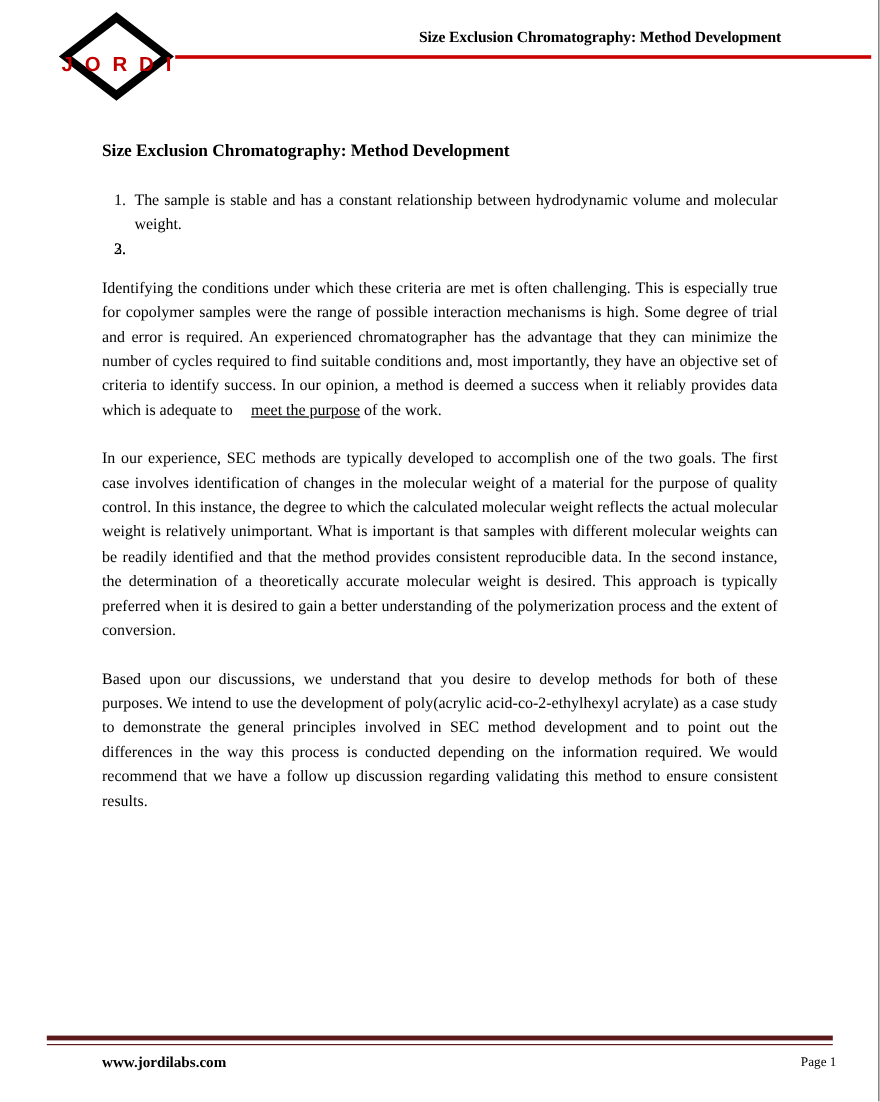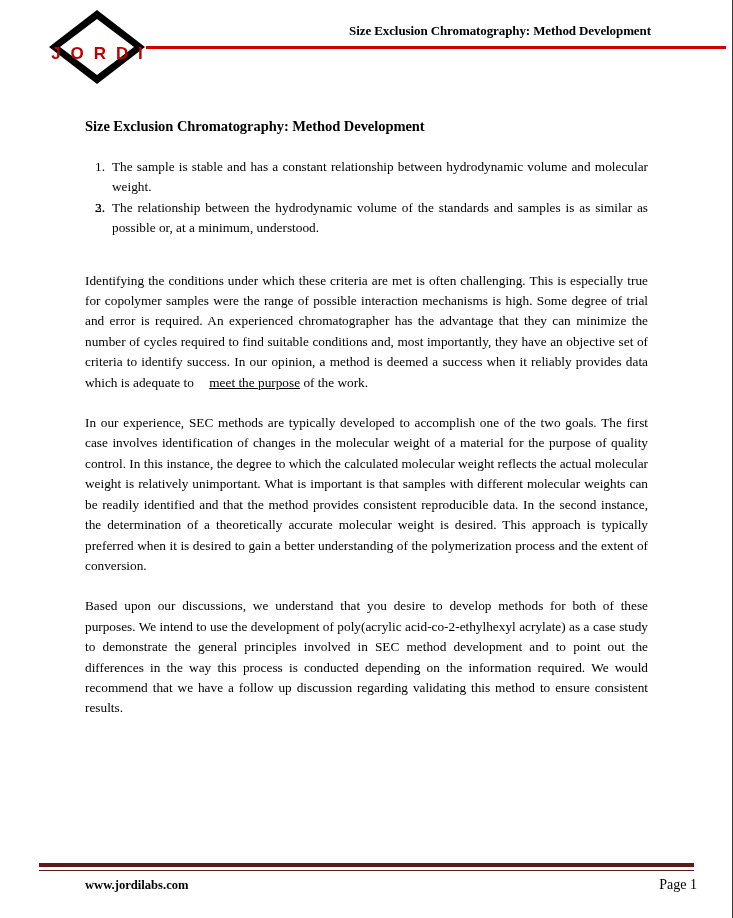--- a/index.html
+++ b/index.html
@@ -173,21 +173,21 @@
     top: 26px;
     font-size: 12.6px;
     line-height: 18px;
     color: #000000;
     font-weight: bold;
   }
   .footer-right {
     position: absolute;
     right: 36px;
     top: 26px;
-    font-size: 14px;
+    font-size: 11px;
     line-height: 18px;
     color: #000000;
   }
 </style>
 </head>
 <body>
 
 <div class="page">
 
   <div class="page-header">
@@ -213,21 +213,20 @@
     <ol class="criteria">
       <li>
         <span class="num">1.</span>
         <span>The sample is stable and has a constant relationship between hydrodynamic volume and molecular weight.</span>
       </li>
       <li>
         <span class="num">2.</span>
       </li>
       <li>
         <span class="num">3.</span>
-        <span>The relationship between the hydrodynamic volume of the standards and samples is as similar as possible or, at a minimum, understood.</span>
       </li>
     </ol>
 
     <div class="gap-after-list"></div>
 
     <p class="para"><span>Identifying the conditions under which these criteria are met is often challenging. This is especially true for copolymer samples were the range of possible interaction mechanisms is high. Some degree of trial and error is required. An experienced chromatographer has the advantage that they can minimize the number of cycles required to find suitable conditions and, most importantly, they have an objective set of criteria to identify success. In our opinion, a method is deemed a success when it reliably provides data which is adequate to </span><span class="u">meet the purpose</span><span> of the work.</span></p>
 
     <p class="para">In our experience, SEC methods are typically developed to accomplish one of the two goals. The first case involves identification of changes in the molecular weight of a material for the purpose of quality control. In this instance, the degree to which the calculated molecular weight reflects the actual molecular weight is relatively unimportant. What is important is that samples with different molecular weights can be readily identified and that the method provides consistent reproducible data. In the second instance, the determination of a theoretically accurate molecular weight is desired. This approach is typically preferred when it is desired to gain a better understanding of the polymerization process and the extent of conversion.</p>
 
     <p class="para">Based upon our discussions, we understand that you desire to develop methods for both of these purposes. We intend to use the development of poly(acrylic acid-co-2-ethylhexyl acrylate) as a case study to demonstrate the general principles involved in SEC method development and to point out the differences in the way this process is conducted depending on the information required. We would recommend that we have a follow up discussion regarding validating this method to ensure consistent results.</p>

